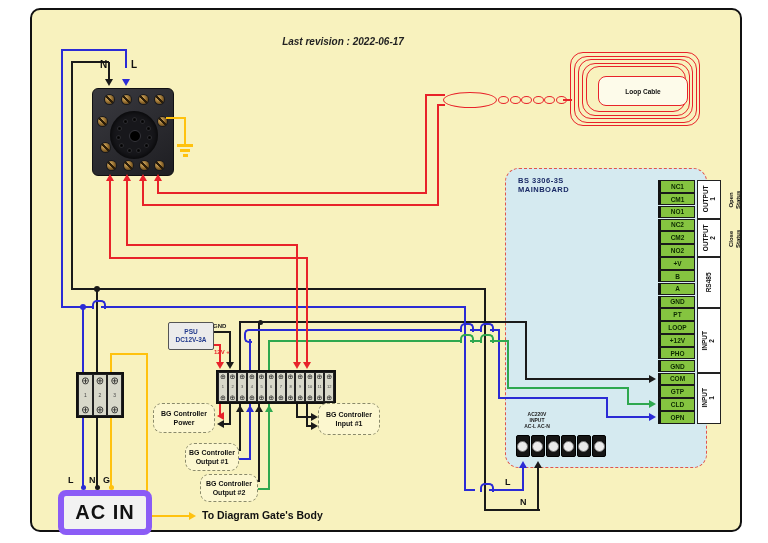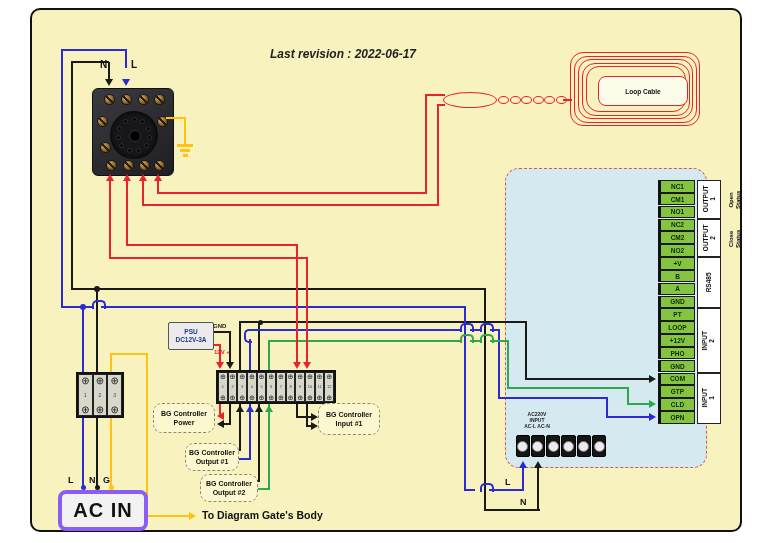--- a/index.html
+++ b/index.html
@@ -5,21 +5,21 @@
   html,body{margin:0;padding:0;background:#fff;}
   .page{position:relative;width:768px;height:543px;background:#fff;
         font-family:"Liberation Sans",sans-serif;overflow:hidden;}
   .frame{position:absolute;left:30px;top:8px;width:708px;height:520px;
          border:2px solid #111;border-radius:10px;background:#F8F2BE;z-index:1;}
   .abs{position:absolute;}
   
   .t-head{left:30px;top:13px;width:712px;text-align:center;font-size:13.5px;font-weight:bold;color:#111;z-index:3;}
   .t-sub{left:30px;top:29px;width:712px;text-align:center;font-size:12.5px;font-weight:bold;
          text-decoration:underline;color:#111;z-index:3;}
-  .t-rev{left:30px;top:47px;width:626px;text-align:center;font-size:12px;font-style:italic;font-weight:bold;color:#222;z-index:3;}
+  .t-rev{left:30px;top:36px;width:626px;text-align:center;font-size:10px;font-style:italic;font-weight:bold;color:#222;z-index:3;}
   
   .board{left:505px;top:168px;width:200px;height:298px;background:#D5EAF0;
          border:1.5px dashed #E0564B;border-radius:14px;z-index:2;}
   .board-title{left:518px;top:176px;width:90px;font-size:7.5px;font-weight:bold;color:#1A2A66;
                line-height:1.25;letter-spacing:.5px;z-index:3;}
   #mb-terms{left:658px;top:180px;width:38px;height:248px;z-index:6;}
   .mterm{position:absolute;left:0;width:33px;height:10.5px;background:#85C440;
          border:1px solid #1a1a1a;border-left:3px solid #111;
          font-size:6.5px;font-weight:bold;color:#0D2A00;
          display:flex;align-items:center;justify-content:center;}
@@ -62,21 +62,21 @@
                     radial-gradient(circle at 35% 35%,#D9B26A,#8A6428 55%,#4A3312);
          box-shadow:0 0 0 1px #1a1a1c;}
   .nlab{font-size:10px;font-weight:bold;color:#111;z-index:7;}
   
   .psu{left:168px;top:322px;width:44px;height:26px;background:#EBEBEB;border:1px solid #555;
        border-radius:2px;display:flex;flex-direction:column;align-items:center;justify-content:center;
        font-size:6.5px;font-weight:bold;color:#223A8C;line-height:1.25;z-index:6;}
   .callout{background:#FCF7CF;border:1px dashed #8A8A6A;border-radius:9px;z-index:6;
            display:flex;flex-direction:column;align-items:center;justify-content:center;
            font-size:7px;font-weight:bold;color:#111;line-height:1.3;}
-  .acin{left:58px;top:490px;width:82px;height:33px;background:#F2F2F2;border:4px solid #8b5cf6;
+  .acin{left:58px;top:490px;width:82px;height:33px;background:#F2F2F2;border:6px solid #8b5cf6;
         border-radius:8px;display:flex;align-items:center;justify-content:center;
         font-size:20px;font-weight:bold;color:#111;letter-spacing:1px;z-index:6;}
   .slbl{font-size:6px;font-weight:bold;color:#222;z-index:7;}
   .mlab{font-size:9px;font-weight:bold;color:#111;z-index:7;}
   .tobody{left:202px;top:509px;font-size:10.5px;font-weight:bold;color:#111;z-index:7;}
   
   #loop{left:570px;top:52px;width:132px;height:78px;z-index:3;}
   .ring{position:absolute;border:1.3px solid #E8232A;border-radius:13px;}
   .loopbox{left:598px;top:76px;width:88px;height:28px;background:#FDFBEA;border:1px solid #E8232A;
            border-radius:8px;display:flex;align-items:center;justify-content:center;
@@ -140,20 +140,24 @@
       <div class="ring" style="left: 8px; top: 7px; width: 113px; height: 58px;"></div>
       <div class="ring" style="left: 12px; top: 10.5px; width: 105.5px; height: 51px;"></div>
       <div class="ring" style="left: 16px; top: 14px; width: 98px; height: 44px;"></div>
     </div>
   <div class="loopbox abs">
     <span>Loop Cable</span>
   </div>
   <div class="twoval abs"></div>
 
   <div class="board abs"></div>
+  <div class="board-title abs">
+    <div>BS 3306-3S</div>
+    <div>MAINBOARD</div>
+  </div>
   <div id="mb-terms" class="abs">
       <div class="mterm" style="top: 0px;">NC1</div>
       <div class="mterm" style="top: 12.84px;">CM1</div>
       <div class="mterm" style="top: 25.68px;">NO1</div>
       <div class="mterm" style="top: 38.52px;">NC2</div>
       <div class="mterm" style="top: 51.36px;">CM2</div>
       <div class="mterm" style="top: 64.2px;">NO2</div>
       <div class="mterm" style="top: 77.04px;">+V</div>
       <div class="mterm" style="top: 89.88px;">B</div>
       <div class="mterm" style="top: 102.72px;">A</div>

